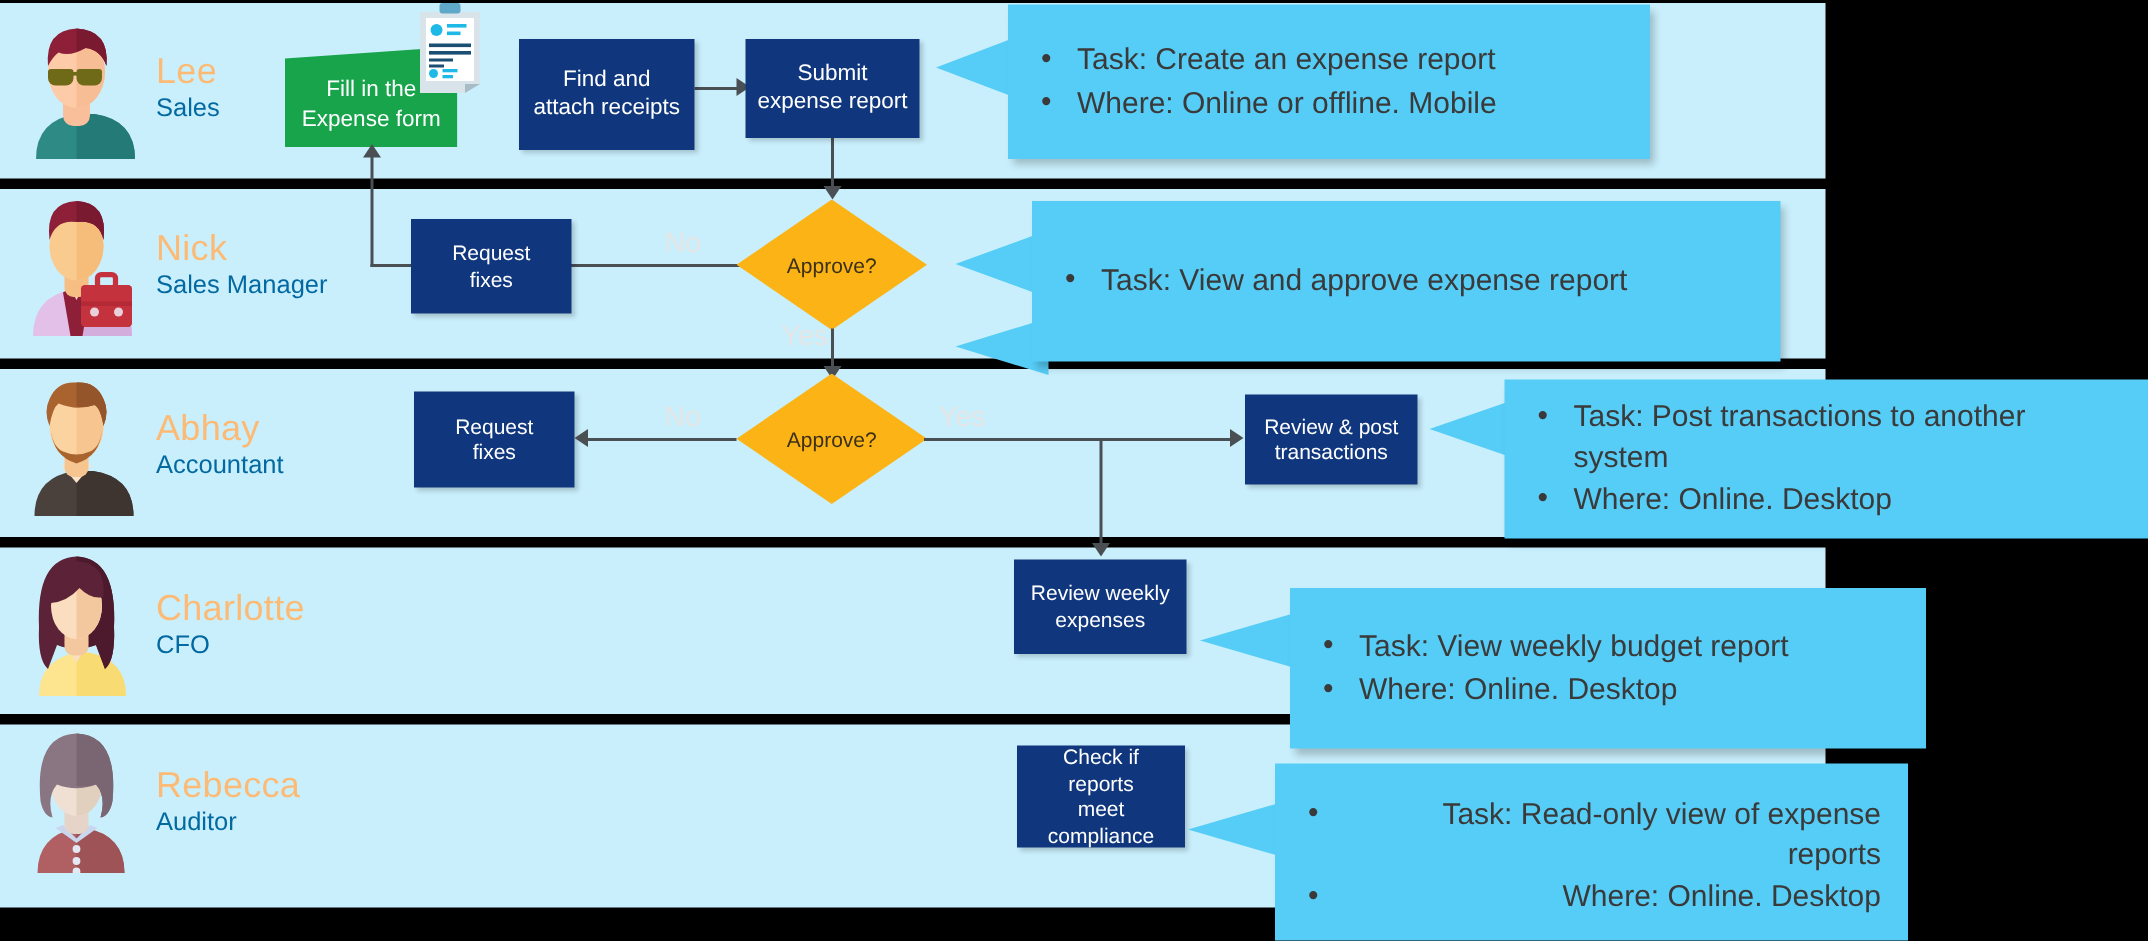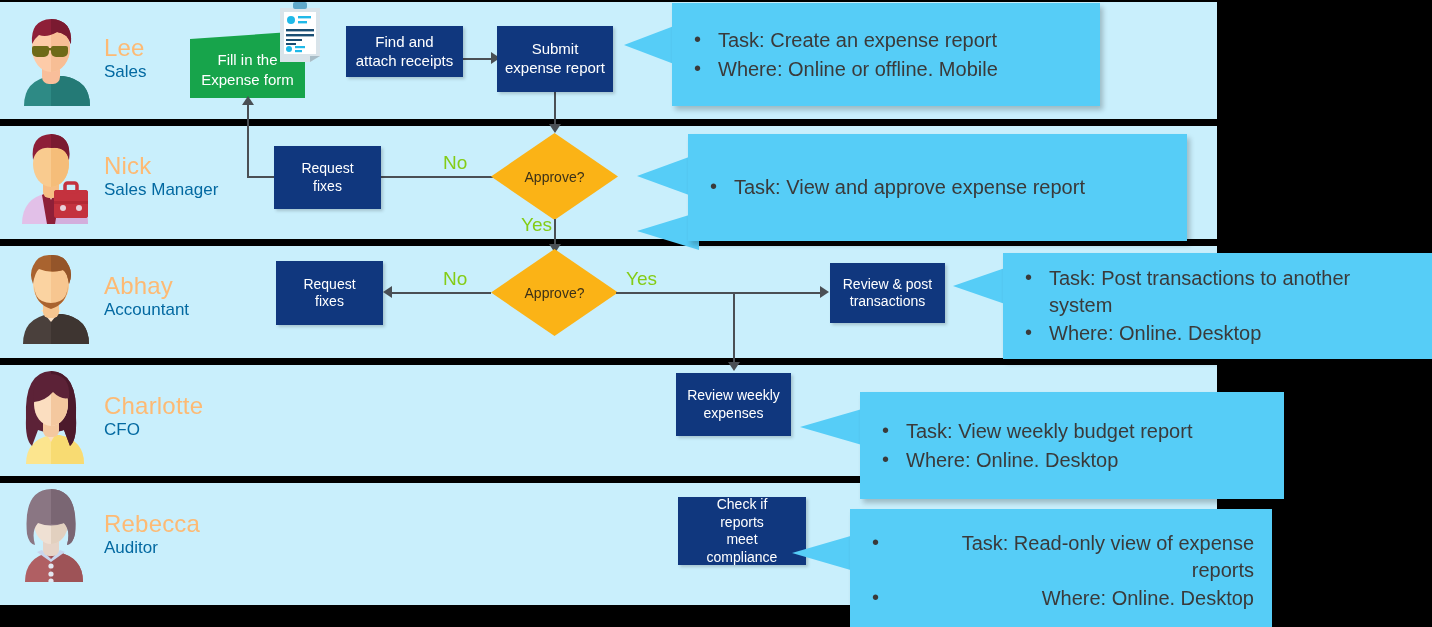--- a/index.html
+++ b/index.html
@@ -128,21 +128,21 @@
     border-right: 6px solid transparent;
   }
   .arrow.up {
     border-bottom: 9px solid #4a4f54;
     border-left: 6px solid transparent;
     border-right: 6px solid transparent;
   }
   .edge-label {
     position: absolute;
     font-size: 19px;
-    color: #84cc16;
+    color: #e5e5e5;
     background: transparent;
   }
 
   
   .callout {
     position: absolute;
     background: #56CDF7;
     box-shadow: 3px 4px 5px rgba(0,0,0,.22);
     padding: 14px 18px 14px 16px;
     display: flex;
@@ -316,21 +316,21 @@
       <rect x="9" y="27" width="28" height="2.4" fill="#1A4E73"></rect>
       <rect x="9" y="32" width="28" height="2.4" fill="#1A4E73"></rect>
       <rect x="9" y="37" width="16" height="2" fill="#1A4E73"></rect>
       <rect x="9" y="41" width="10" height="2" fill="#1A4E73"></rect>
       <circle cx="12" cy="47" r="3" fill="#1FB9E8"></circle>
       <rect x="18" y="44" width="10" height="2.2" fill="#1FB9E8"></rect>
       <rect x="18" y="48" width="7" height="2.2" fill="#1FB9E8"></rect>
     </svg>
   </div>
 
-  <div class="node big" style="left:346px; top:26px; width:117px; height:51px;">
+  <div class="node big" style="left:346px; top:26px; width:117px; height:74px;">
     <span>Find and<br>attach receipts</span>
   </div>
 
   <div class="node big" style="left:497px; top:26px; width:116px; height:66px;">
     <span>Submit<br>expense report</span>
   </div>
 
   <div class="tail" style="left:624px; top:26px;
        border-top:19px solid transparent; border-bottom:19px solid transparent;
        border-right:50px solid #56CDF7;"></div>
@@ -416,21 +416,21 @@
   <div class="tail" style="left:800px; top:409px;
        border-top:18px solid transparent; border-bottom:18px solid transparent;
        border-right:62px solid #56CDF7;"></div>
   <div class="callout" style="left:860px; top:392px; width:424px; height:107px;">
     <ul>
       <li>Task: View weekly budget report</li>
       <li>Where: Online. Desktop</li>
     </ul>
   </div>
 
-  <div class="node" style="left:678px; top:497px; width:128px; height:68px;">
+  <div class="node" style="left:678px; top:497px; width:112px; height:68px;">
     <span>Check if<br>reports<br>meet<br>compliance</span>
   </div>
 
   <div class="tail" style="left:792px; top:535px;
        border-top:18px solid transparent; border-bottom:18px solid transparent;
        border-right:62px solid #56CDF7;"></div>
   <div class="callout" style="left:850px; top:509px; width:422px; height:124px;text-align:right;">
     <ul>
       <li>Task: Read-only view of expense reports</li>
       <li>Where: Online. Desktop</li>

